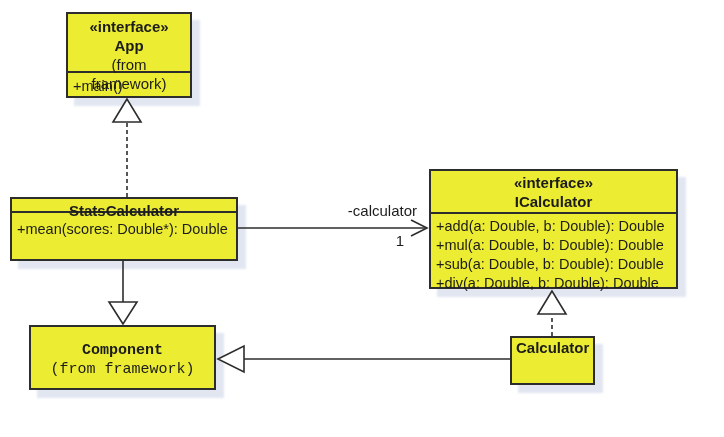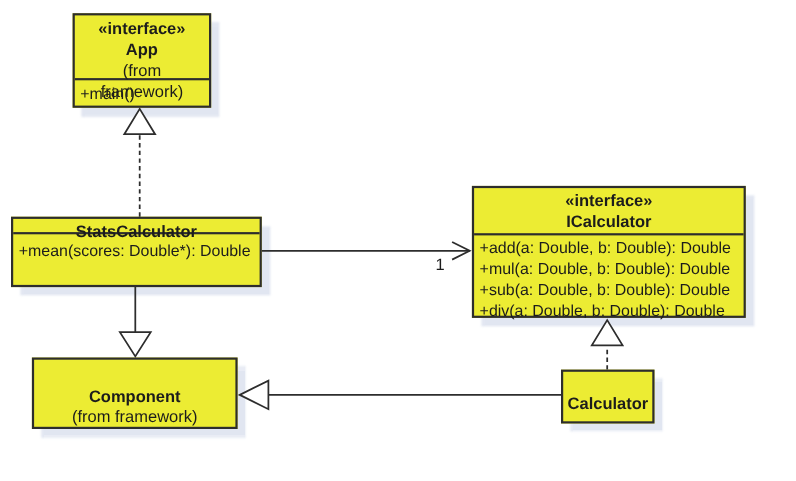--- a/index.html
+++ b/index.html
@@ -58,28 +58,28 @@
     </div>
     <div class="uml-members" style="padding-top:3px;">
       <div class="member">+add(a: Double, b: Double): Double</div>
       <div class="member">+mul(a: Double, b: Double): Double</div>
       <div class="member">+sub(a: Double, b: Double): Double</div>
       <div class="member">+div(a: Double, b: Double): Double</div>
     </div>
   </div>
 
   <div class="uml-box" style="left:29px;top:325px;width:187px;height:65px;">
-    <div class="uml-header" style="padding-top:24px;">
+    <div class="uml-header" style="padding-top:14px;font-family:Liberation Mono, monospace;">
       <div class="uml-classname">Component</div>
       <div class="uml-subtitle">(from framework)</div>
     </div>
   </div>
 
   <div class="uml-box" style="left:510px;top:336px;width:85px;height:49px;">
-    <div class="uml-header" style="padding-top:20px;">
+    <div class="uml-header" style="padding-top:0;">
       <div class="uml-classname">Calculator</div>
     </div>
   </div>
 
   <svg class="edges" width="724" height="437" viewBox="0 0 724 437">
 
     <g>
       <line class="edge-line edge-dashed" x1="127" y1="197" x2="127" y2="123"></line>
       <polygon class="tri" points="127,99 113,122 141,122"></polygon>
     </g>
@@ -98,15 +98,16 @@
       <line class="edge-line" x1="510" y1="359" x2="244" y2="359"></line>
       <polygon class="tri" points="218,359 244,346 244,372"></polygon>
     </g>
 
     <g>
       <line class="edge-line edge-dashed" x1="552" y1="336" x2="552" y2="315"></line>
       <polygon class="tri" points="552,291 538,314 566,314"></polygon>
     </g>
   </svg>
 
+  <div class="edge-label" style="left:335px;top:203px;width:82px;text-align:right;">-calculator</div>
   <div class="edge-label" style="left:392px;top:233px;width:16px;text-align:center;">1</div>
 
 </div>
 
 </body></html>

